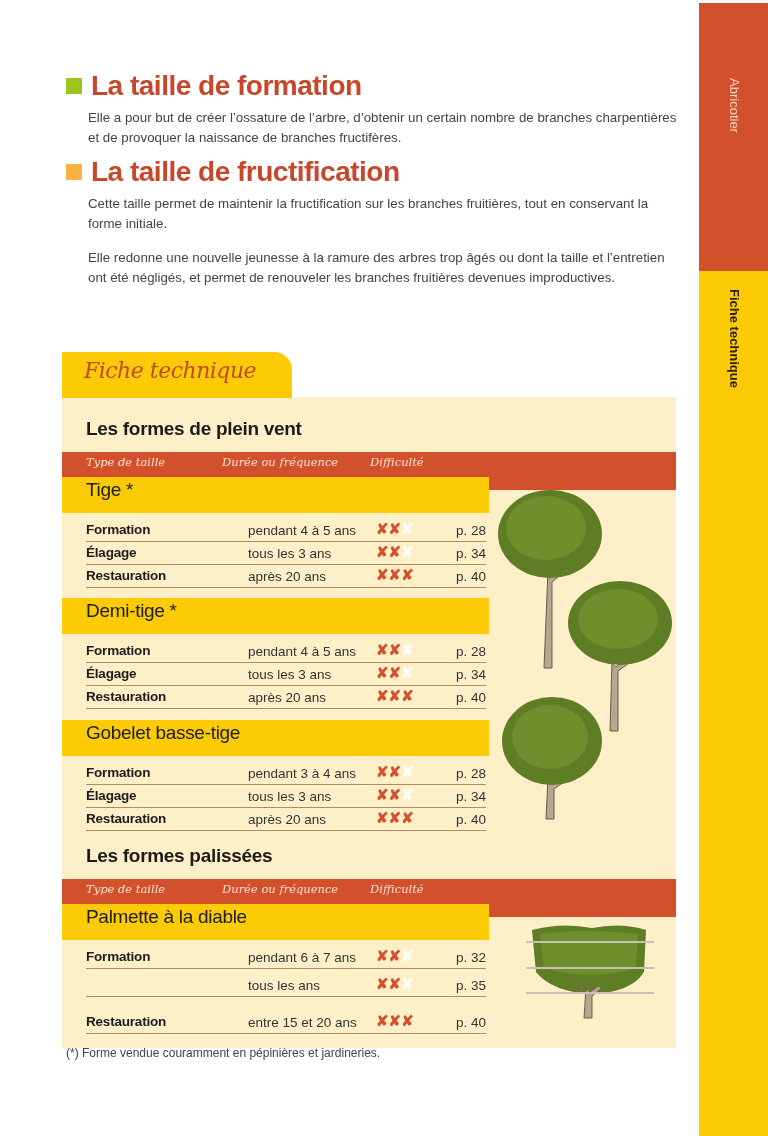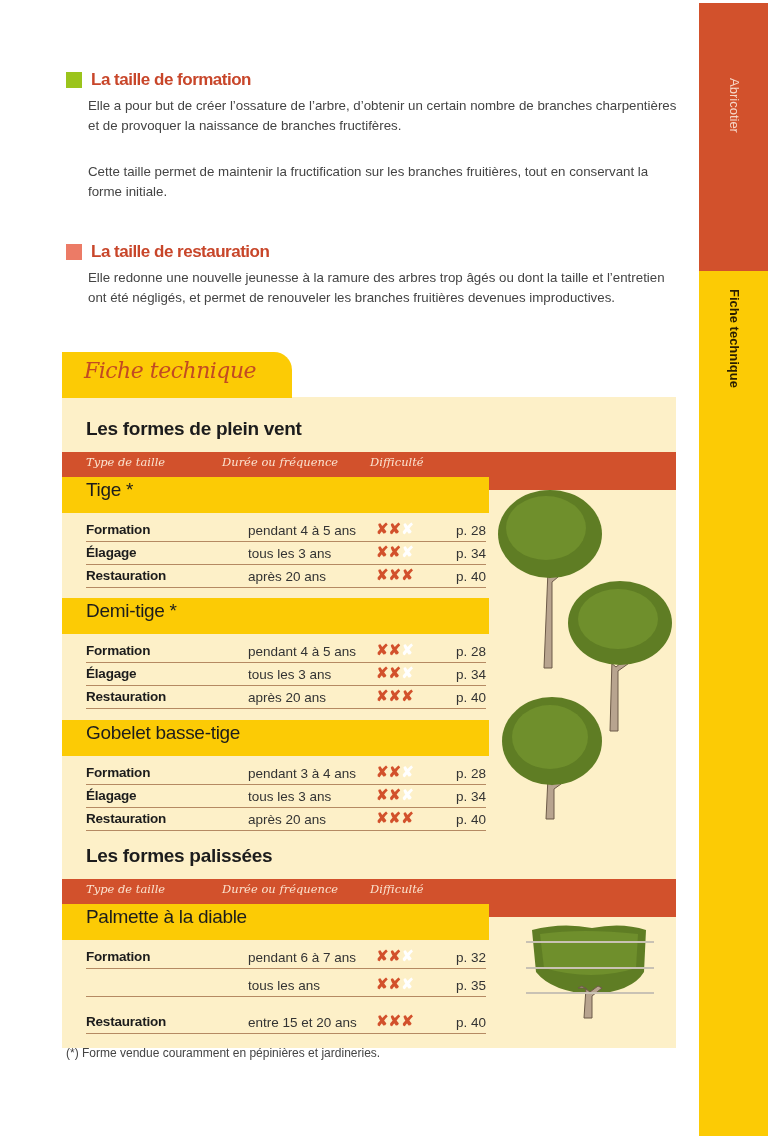--- a/index.html
+++ b/index.html
@@ -12,21 +12,21 @@
   .side-tab.bottom { top: 271px; height: 865px; background: #fccb05; }
   .side-label {
     position: absolute; left: 50%; transform: translateX(-50%) rotate(90deg);
     transform-origin: center center; white-space: nowrap; font-size: 13px;
   }
   .side-tab.top .side-label { top: 95px; color: #f6d7c9; }
   .side-tab.bottom .side-label { top: 60px; color: #2a1e00; font-weight: bold; font-size: 13px; }
 
   
   .section { position: absolute; left: 66px; width: 612px; }
-  .section h2 { display: flex; align-items: center; font-size: 17px; font-weight: bold; color: #c8462a;
+  .section h2 { display: flex; align-items: center; font-size: 28px; font-weight: bold; color: #c8462a;
     font-family: "Liberation Sans Narrow", "Liberation Sans", sans-serif; letter-spacing: -0.5px; }
   .section h2 .sq { width: 16px; height: 16px; margin-right: 9px; flex: none; }
   .section p { margin-left: 22px; margin-top: 6px; font-size: 13.3px; line-height: 20px; color: #444; }
 
   
   .fiche-tab { position: absolute; left: 62px; top: 352px; width: 230px; height: 46px;
     background: #fccb05; border-radius: 0 18px 0 0; }
   .fiche-tab span { position: absolute; left: 22px; top: 6px; font-family: "DejaVu Serif", serif;
     font-style: italic; font-size: 22px; color: #c24a23; letter-spacing: -0.5px; }
   .fiche-panel { position: absolute; left: 62px; top: 397px; width: 614px; height: 651px; background: #fdf0c8; }
@@ -64,27 +64,27 @@
 </div>
 
 <div class="section" style="top:70px;">
   <h2>
     <span class="sq" style="background:#9bc41c"></span>
     <span>La taille de formation</span>
   </h2>
   <p>Elle a pour but de créer l’ossature de l’arbre, d’obtenir un certain nombre de branches charpentières et de provoquer la naissance de branches fructifères.</p>
 </div>
 <div class="section" style="top:156px;">
+  <h2>
+    <span class="sq" style="background:#f6b23c"></span>
+    <span>La taille de fructification</span>
+  </h2>
   <p>Cette taille permet de maintenir la fructification sur les branches fruitières, tout en conservant la forme initiale.</p>
 </div>
 <div class="section" style="top:242px;">
-  <h2>
-    <span class="sq" style="background:#ec7b66"></span>
-    <span>La taille de restauration</span>
-  </h2>
   <p>Elle redonne une nouvelle jeunesse à la ramure des arbres trop âgés ou dont la taille et l’entretien ont été négligés, et permet de renouveler les branches fruitières devenues improductives.</p>
 </div>
 
 <div class="fiche-panel"></div>
 <div class="fiche-tab">
   <span>Fiche technique</span>
 </div>
 
 <div class="group-title" style="top:418px;">Les formes de plein vent</div>
 <div class="head-bar" style="top:452px;">

